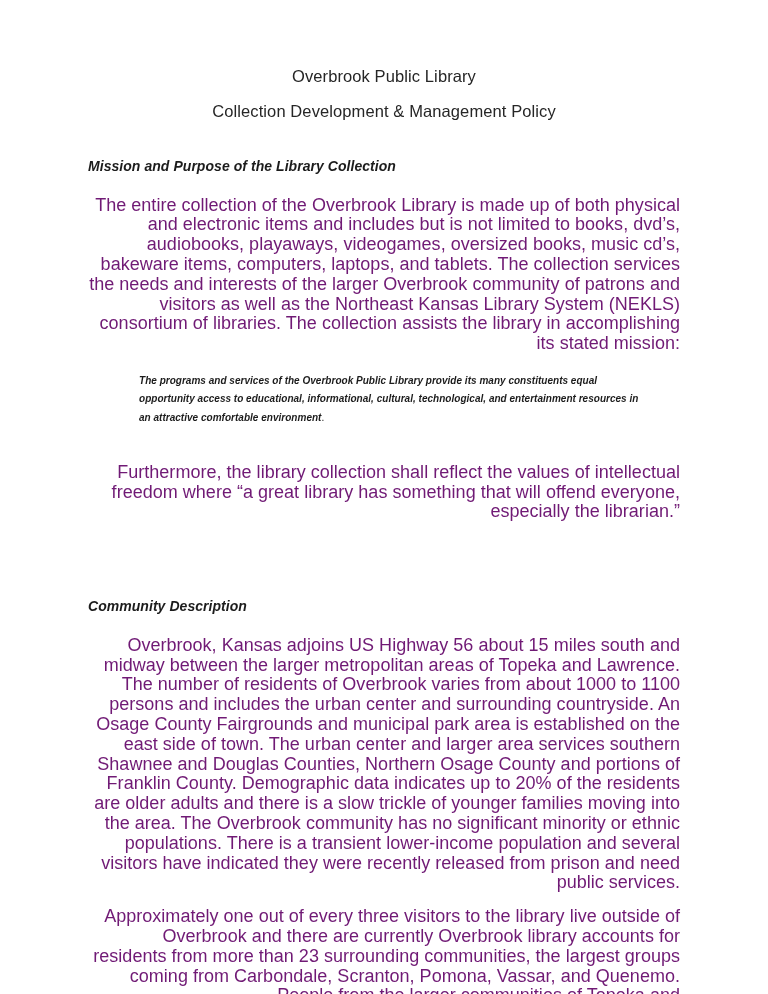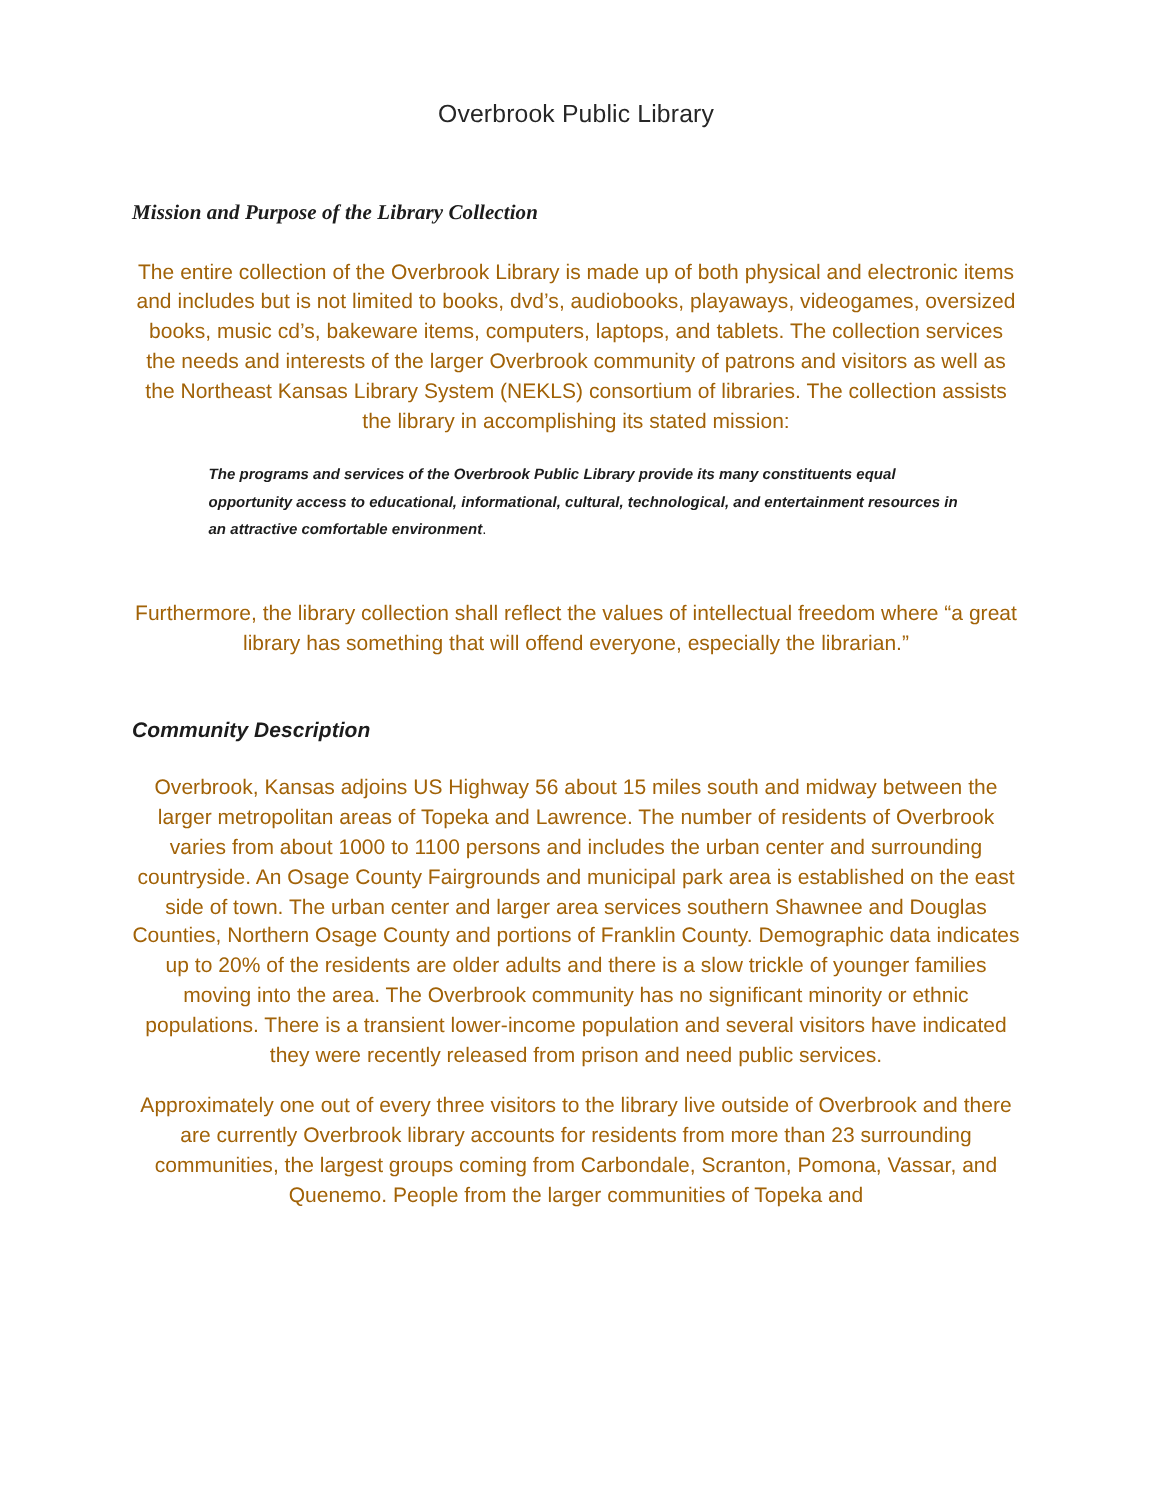--- a/index.html
+++ b/index.html
@@ -49,30 +49,30 @@
   
   .section-heading {
     font-size: 14px;
     line-height: 19.6px;
     font-weight: bold;
     font-style: italic;
     color: #1c1c1c;
     margin: 0;
     letter-spacing: 0.05px;
   }
-  .heading-mission { margin-top: 46px; font-family: Liberation Serif, serif; }
-  .heading-community { margin-top: 38px; font-style: italic; }
+  .heading-mission { margin-top: 35px; }
+  .heading-community { margin-top: 75px; font-style: italic; }
 
   
   .body-para {
-    font-size: 14px;
+    font-size: 18px;
     line-height: 19.8px;
-    color: #a16207;
+    color: #701a75;
     margin: 0;
-    text-align: center;
+    text-align: right;
     letter-spacing: 0.02px;
   }
   .body-para + .body-para {
     margin-top: 14px;
   }
   .para-after-heading {
     margin-top: 19px;
   }
 
   
@@ -96,20 +96,21 @@
   }
 </style>
 </head>
 <body>
 
 <div class="page">
   <div class="content">
 
     <div class="doc-title-block">
       <h1 class="doc-title">Overbrook Public Library</h1>
+      <h1 class="doc-title secondary">Collection Development &amp; Management Policy</h1>
     </div>
 
     <h2 class="section-heading heading-mission">Mission and Purpose of the Library Collection</h2>
 
     <p class="body-para para-after-heading">The entire collection of the Overbrook Library is made up of both physical and electronic items and includes but is not limited to books, dvd’s, audiobooks, playaways, videogames, oversized books, music cd’s, bakeware items, computers, laptops, and tablets.   The collection services the needs and interests of the larger Overbrook community of patrons and visitors as well as the Northeast Kansas Library System (NEKLS) consortium of libraries.   The collection assists the library in accomplishing its stated mission:</p>
 
     <blockquote class="mission-quote"><span>The programs and services of the Overbrook Public Library provide its many constituents equal opportunity access to educational, informational, cultural, technological, and entertainment resources in an attractive comfortable environment</span><span class="tail">.</span></blockquote>
 
     <p class="body-para quote-para">Furthermore, the library collection shall reflect the values of intellectual freedom where “a great library has something that will offend everyone, especially the librarian.”</p>
 

